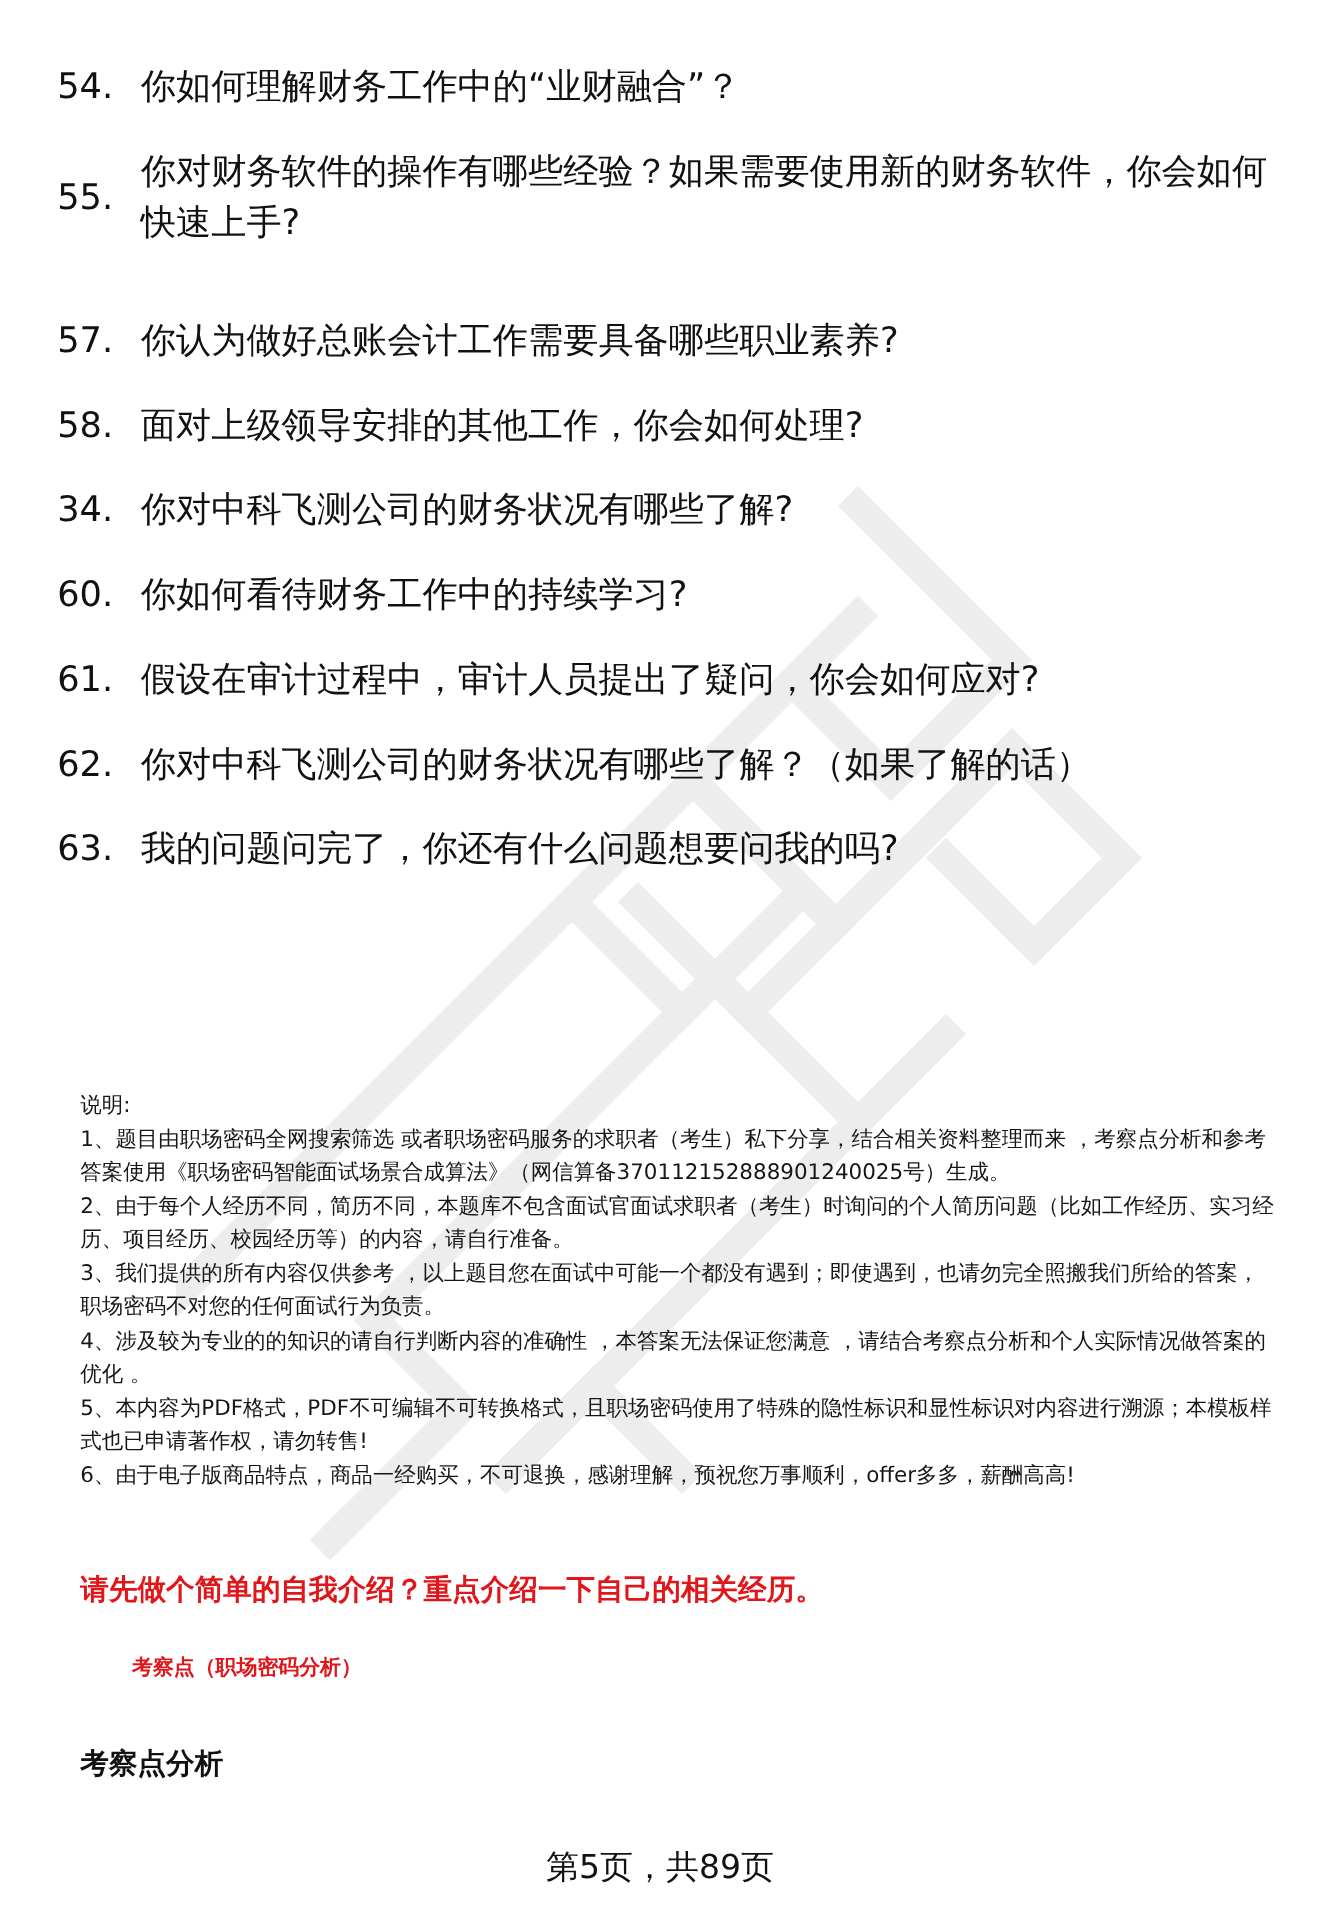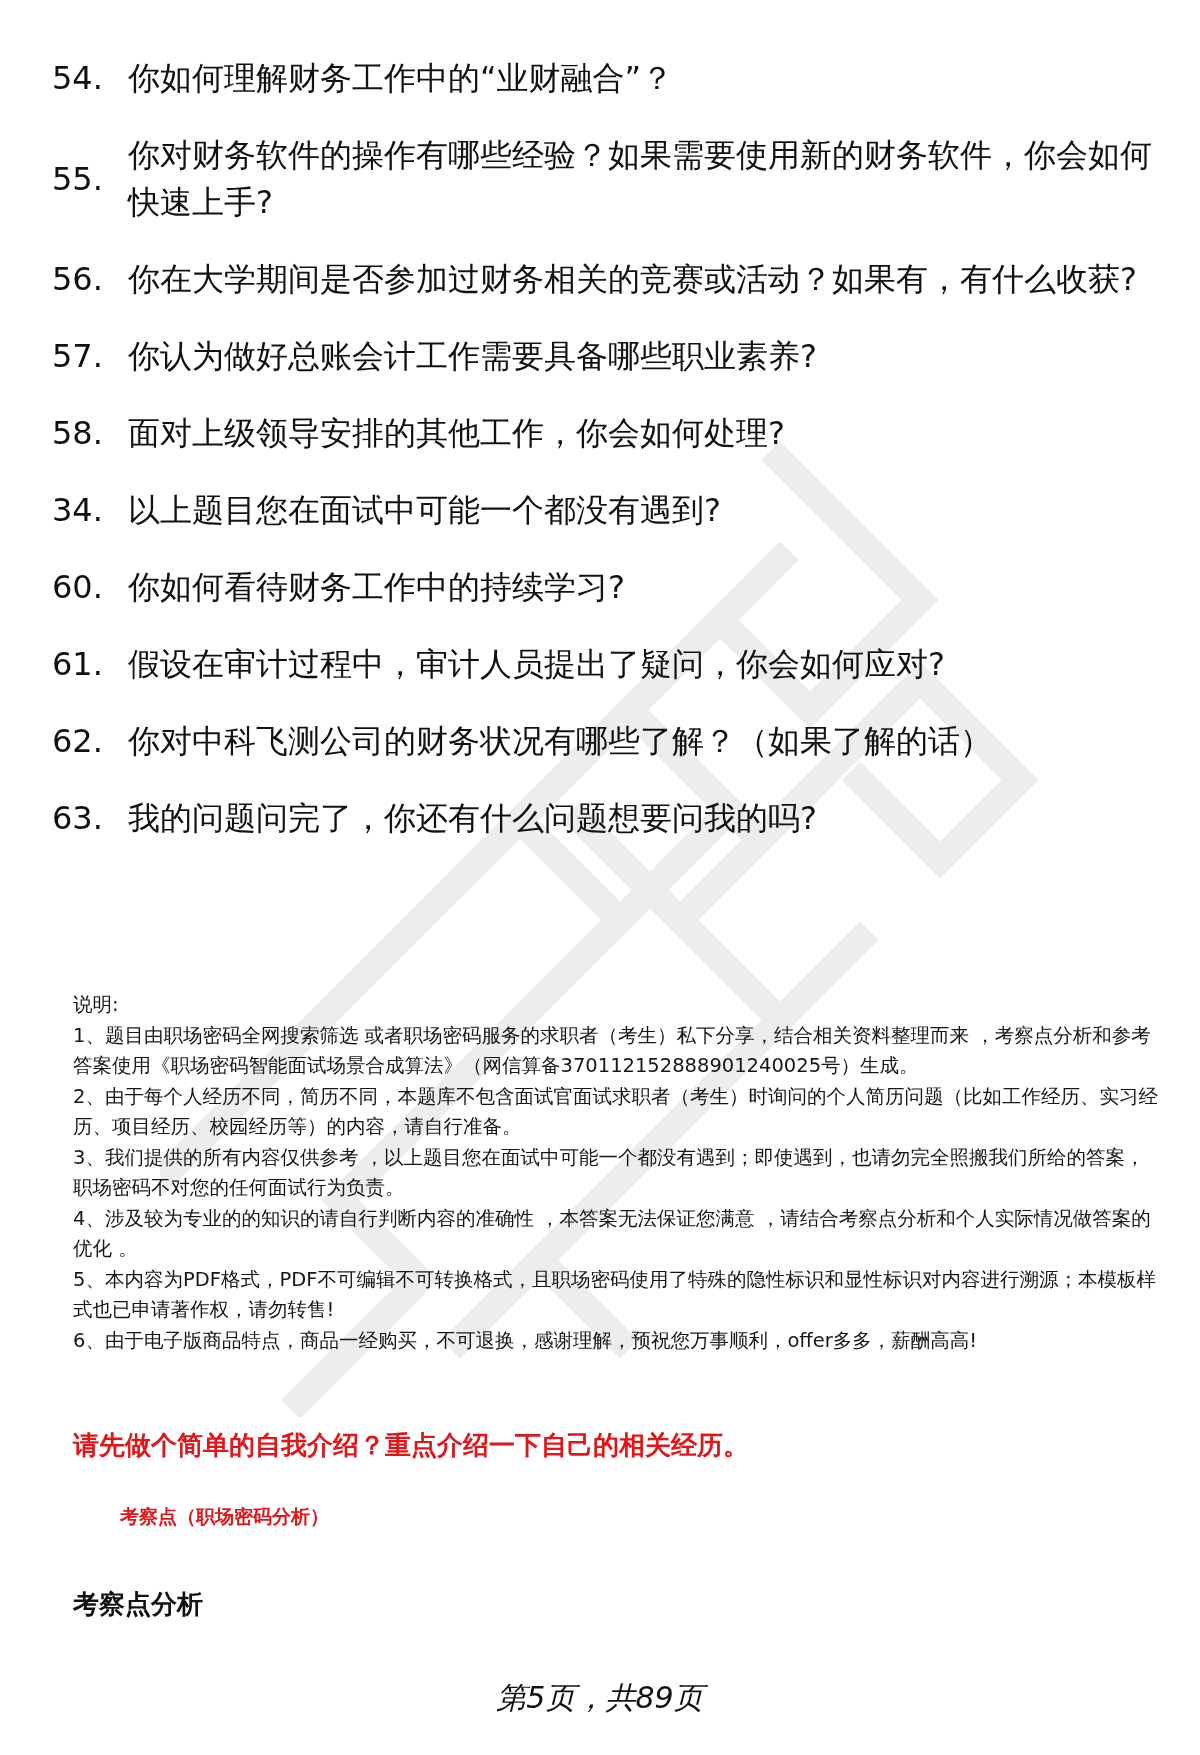--- a/index.html
+++ b/index.html
@@ -97,21 +97,20 @@
     }
     .page-footer {
       position: absolute;
       left: 0;
       width: 1200px;
       top: 1678px;
       text-align: center;
       font-size: 30px;
       line-height: 40px;
       color: #111111;
-      font-style: italic;
     }
   </style>
 </head>
 <body>
 
 <svg class="watermark" viewBox="0 0 920 1000" xmlns="http://www.w3.org/2000/svg">
   <g fill="none" stroke="#ededed" stroke-width="26" stroke-linecap="square">
 
     <polyline points="620,20 760,160 650,270 560,180 620,120"></polyline>
     <polyline points="560,180 470,270 600,400 700,300"></polyline>
@@ -135,38 +134,34 @@
     <li class="q-item">
       <span class="q-num">54.</span>
       <span class="q-text">你如何理解财务工作中的“业财融合”？</span>
     </li>
     <li class="q-gap"></li>
     <li class="q-item">
       <span class="q-num">55.</span>
       <span class="q-text">你对财务软件的操作有哪些经验？如果需要使用新的财务软件，你会如何快速上手?</span>
     </li>
     <li class="q-gap"></li>
-    <li class="q-item">
-      <span class="q-num">56.</span>
-      <span class="q-text">你在大学期间是否参加过财务相关的竞赛或活动？如果有，有什么收获?</span>
-    </li>
     <li class="q-gap"></li>
     <li class="q-item">
       <span class="q-num">57.</span>
       <span class="q-text">你认为做好总账会计工作需要具备哪些职业素养?</span>
     </li>
     <li class="q-gap"></li>
     <li class="q-item">
       <span class="q-num">58.</span>
       <span class="q-text">面对上级领导安排的其他工作，你会如何处理?</span>
     </li>
     <li class="q-gap"></li>
     <li class="q-item">
       <span class="q-num">34.</span>
-      <span class="q-text">以上题目您在面试中可能一个都没有遇到?</span>
+      <span class="q-text">你对中科飞测公司的财务状况有哪些了解?</span>
     </li>
     <li class="q-gap"></li>
     <li class="q-item">
       <span class="q-num">60.</span>
       <span class="q-text">你如何看待财务工作中的持续学习?</span>
     </li>
     <li class="q-gap"></li>
     <li class="q-item">
       <span class="q-num">61.</span>
       <span class="q-text">假设在审计过程中，审计人员提出了疑问，你会如何应对?</span>

